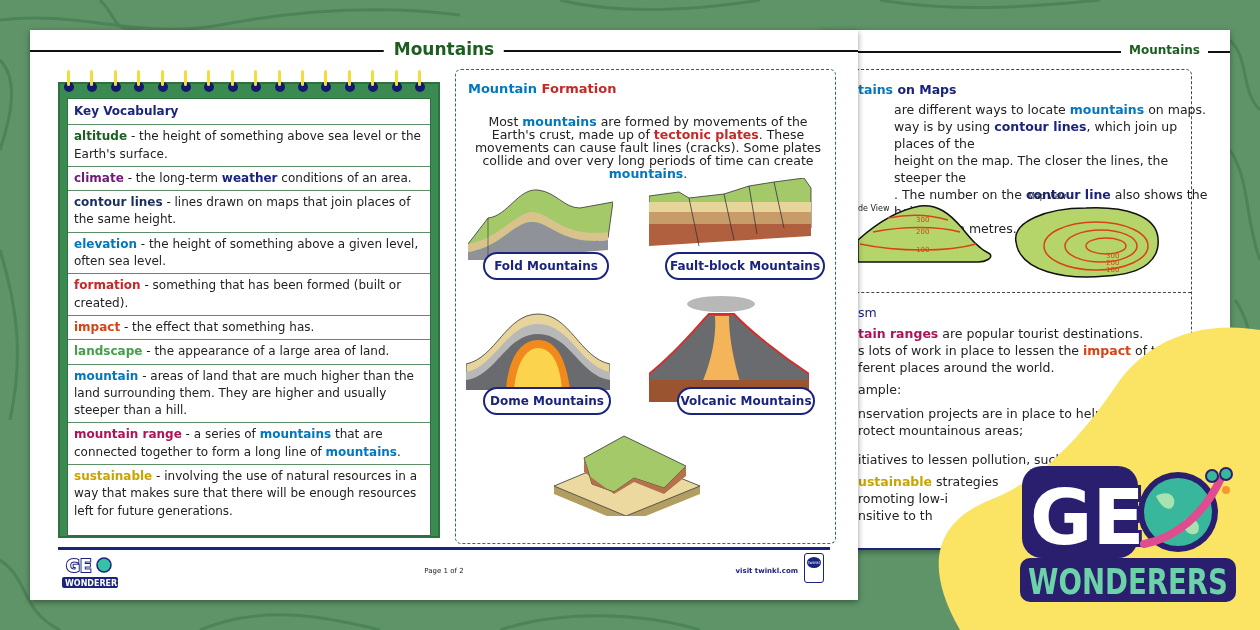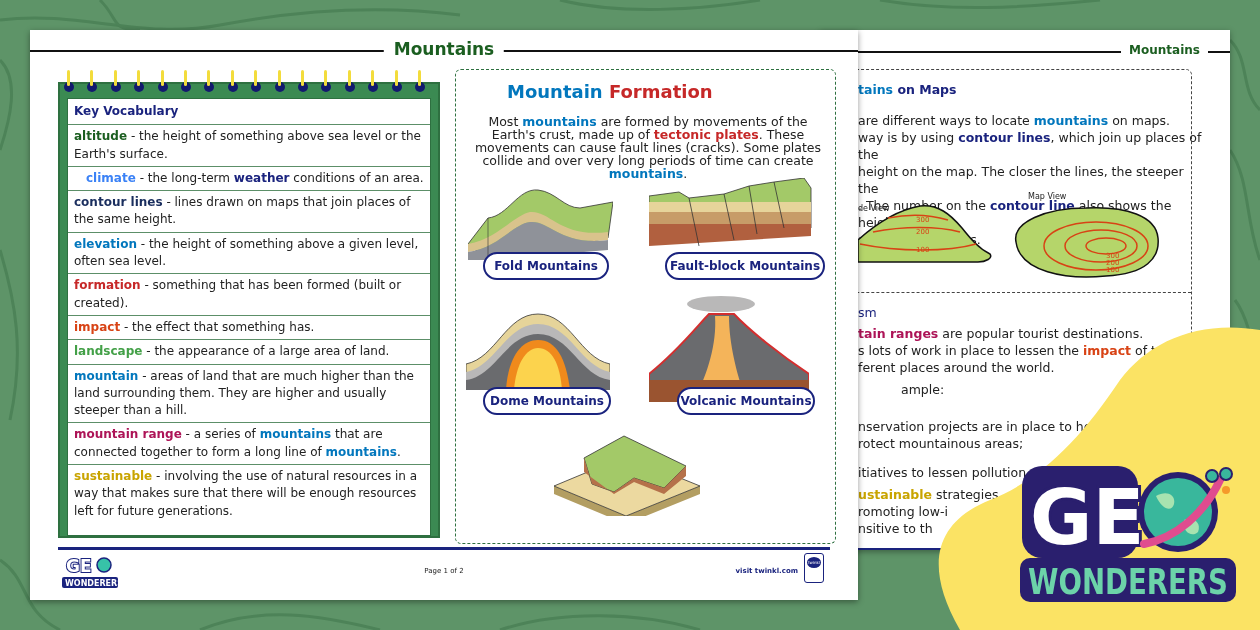--- a/index.html
+++ b/index.html
@@ -21,29 +21,29 @@
     position: absolute; top: 13px; right: 22px; padding: 0 8px; background: #fff;
     color: #1b5e20; font-weight: bold; font-size: 12px;
   }
   .page2 .box {
     position: absolute; left: 0; top: 39px; width: 382px; height: 520px;
     border: 1.5px dashed #444; border-radius: 6px;
   }
   .page2 .box .divider { position: absolute; left: 0; right: 0; top: 222px; border-top: 1.5px dashed #444; }
   .p2text { position: absolute; font-size: 12.5px; line-height: 17px; color: #222; }
   .p2-maps-title { left: 28px; top: 51px; font-weight: bold; color: #1a237e; font-size: 12.5px; }
-  .p2-maps-body { left: 28px; top: 82px; width: 350px; }
+  .p2-maps-body { left: 28px; top: 71px; width: 350px; padding-left: 36px; }
   .map-label { position: absolute; font-size: 8px; color: #222; }
   .blue { color: #0277bd; font-weight: bold; }
   .navy { color: #1a237e; font-weight: bold; }
   .red { color: #c62828; font-weight: bold; }
   .orange { color: #d84315; font-weight: bold; }
   .green { color: #1b5e20; font-weight: bold; }
   .lgreen { color: #43a047; font-weight: bold; }
-  .purple { color: #3b82f6; font-weight: bold; margin-left: 12px; }
+  .purple { color: #701a75; font-weight: bold; }
   .magenta { color: #ad1457; font-weight: bold; }
   .gold { color: #c9a400; font-weight: bold; }
   .dblue { color: #0d47a1; font-weight: bold; }
 
   
   .page1 {
     position: absolute; left: 30px; top: 30px; width: 828px; height: 570px;
     background: #fff; box-shadow: 0 2px 6px rgba(0,0,0,0.4);
   }
   .page1 .hdr-line { position: absolute; top: 20px; left: 0; right: 0; height: 2px; background: #111; }
@@ -69,21 +69,21 @@
     font-size: 12px; line-height: 17.3px; color: #222;
   }
   .vocab-row:last-child { border-bottom: none; }
   .vocab-head { font-weight: bold; color: #1a237e; padding-top: 4px; padding-bottom: 4px; }
 
   
   .formation {
     position: absolute; left: 425px; top: 39px; width: 381px; height: 475px;
     border: 1.5px dashed #2e7040; border-radius: 6px;
   }
-  .formation-title { position: absolute; left: 12px; top: 11px; font-size: 18px; font-weight: bold; margin-left: 39px; }
+  .formation-title { position: absolute; left: 12px; top: 11px; font-size: 13px; font-weight: bold; }
   .formation-body { position: absolute; left: 12px; top: 45px; width: 360px; font-size: 12.5px; line-height: 13px; color: #222; text-align: center; }
   .illus { position: absolute; }
   .pill {
     position: absolute; border: 2px solid #1a237e; border-radius: 16px; background: #fff;
     color: #1a237e; font-weight: bold; font-size: 12px; text-align: center;
     height: 28px; line-height: 24px; margin-left: 13px;
   }
 
   
   .footer-line { position: absolute; left: 28px; right: 28px; top: 517px; height: 3px; background: #1a237e; }
@@ -159,21 +159,21 @@
     <text x="100" y="70" font-size="7" fill="#d84315" font-family="DejaVu Sans, sans-serif">100</text>
   </svg>
 
   <div class="p2text" style="left:38px; top:274px; font-weight:normal; color:#1a237e;">
     <span>sm</span>
   </div>
   <div class="p2text" style="left:38px; top:295px; width:360px;">
     <div><span class="magenta">tain ranges</span><span> are popular tourist destinations.</span></div>
     <div><span>s lots of work in place to lessen the </span><span class="orange">impact</span><span> of tour</span></div>
     <div style="margin-bottom:5px;"><span>ferent places around the world.</span></div>
-    <div style="margin-bottom:20px;padding-left:43px;"><span>ample:</span></div>
+    <div style="margin-bottom:7px;"><span>ample:</span></div>
     <div><span>nservation projects are in place to help ma</span></div>
     <div style="margin-bottom:12px;"><span>rotect mountainous areas;</span></div>
     <div style="margin-bottom:5px;"><span>itiatives to lessen pollution, such as</span></div>
     <div><span class="gold">ustainable</span><span> strategies</span></div>
     <div><span>romoting low-i</span></div>
     <div><span>nsitive to th</span></div>
   </div>
   <div style="position:absolute; left:0; right:0; top:518px; height:2px; background:#1a237e;"></div>
 </div>
 

